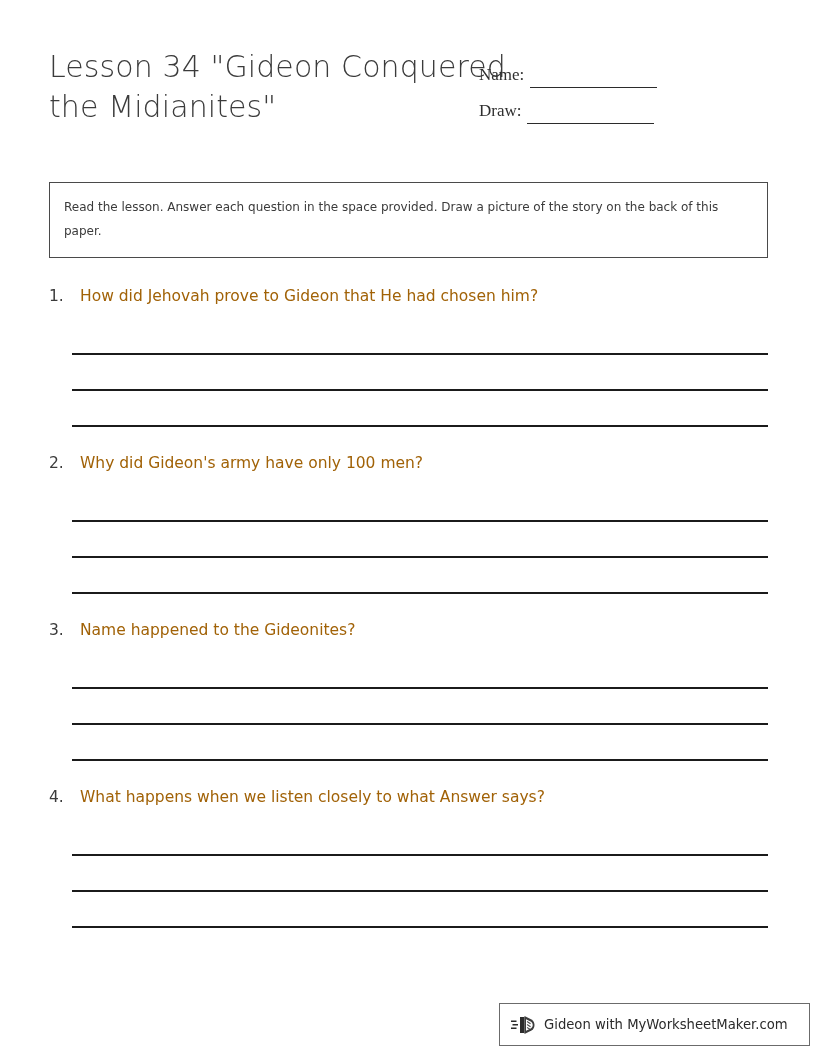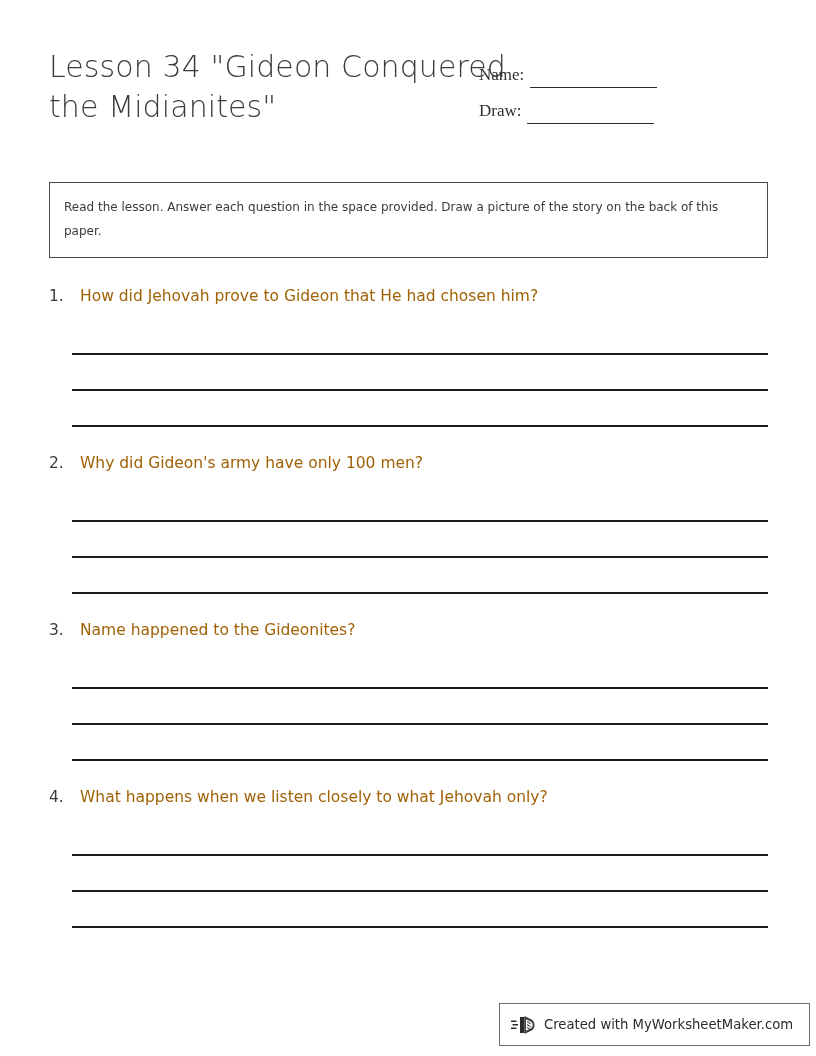--- a/index.html
+++ b/index.html
@@ -214,21 +214,21 @@
       <div class="q-lines">
         <div class="ans-line"></div>
         <div class="ans-line"></div>
         <div class="ans-line"></div>
       </div>
     </div>
 
     <div class="question">
       <div class="q-head">
         <span class="q-num">4.</span>
-        <span class="q-text">What happens when we listen closely to what Jehovah only?</span>
+        <span class="q-text">What happens when we listen closely to what Answer says?</span>
       </div>
       <div class="q-lines">
         <div class="ans-line"></div>
         <div class="ans-line"></div>
         <div class="ans-line"></div>
       </div>
     </div>
 
   </div>
 
@@ -239,16 +239,16 @@
         <rect x="1.5" y="11" width="5.5" height="1.5"></rect>
         <rect x="0" y="14.5" width="5.5" height="1.5"></rect>
         <path d="M9 4 L9 20 L13.5 20 L13.5 4 Z"></path>
         <path d="M13.5 3 L13.5 21 L20.5 17.5 C23 16 23.5 13.5 23.5 12 C23.5 10.5 23 8 20.5 6.5 Z" fill="#3d3d3d"></path>
         <path d="M15 6.2 L15 17.8 L19.6 15.6 C21.3 14.6 21.7 13.1 21.7 12 C21.7 10.9 21.3 9.4 19.6 8.4 Z" fill="#ffffff"></path>
         <path d="M16.3 8 L19.9 10.2 L19.2 11.2 L15.8 9.1 Z" fill="#4a4a4a"></path>
         <path d="M16.3 11 L19.9 13.2 L19.2 14.2 L15.8 12.1 Z" fill="#4a4a4a"></path>
         <path d="M16.3 13.9 L19.2 15.7 L18.5 16.6 L15.8 15 Z" fill="#4a4a4a"></path>
       </g>
     </svg>
-    <span class="footer-text">Created with MyWorksheetMaker.com</span>
+    <span class="footer-text">Gideon with MyWorksheetMaker.com</span>
   </div>
 
 </div>
 
 </body></html>

